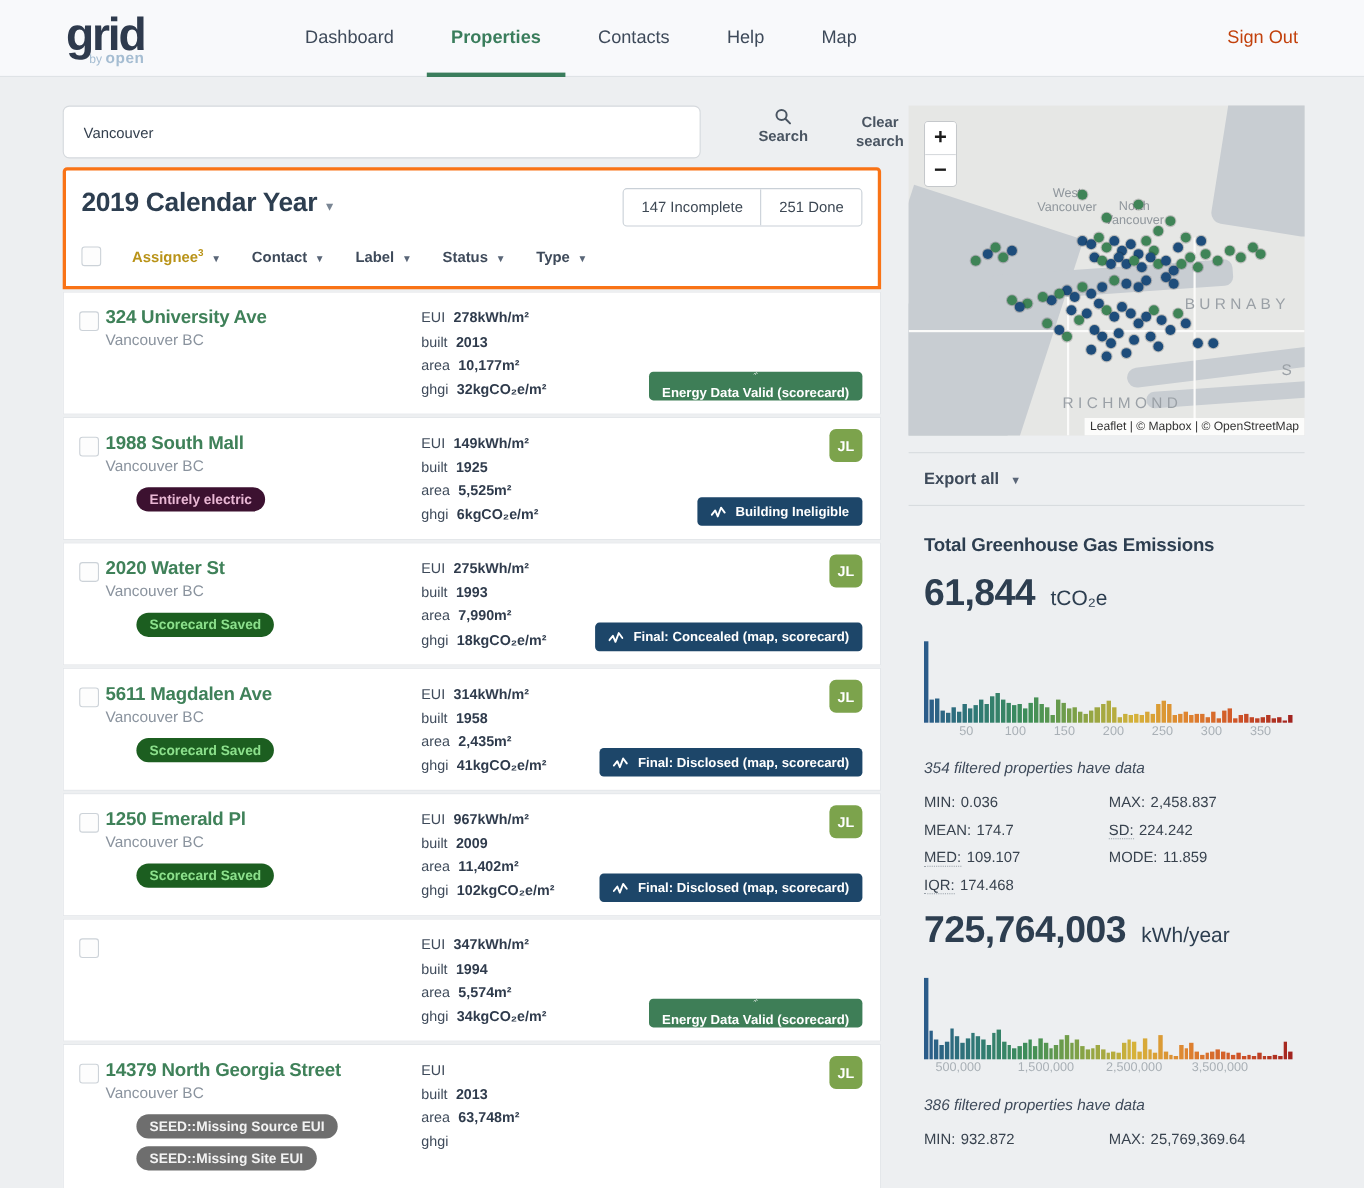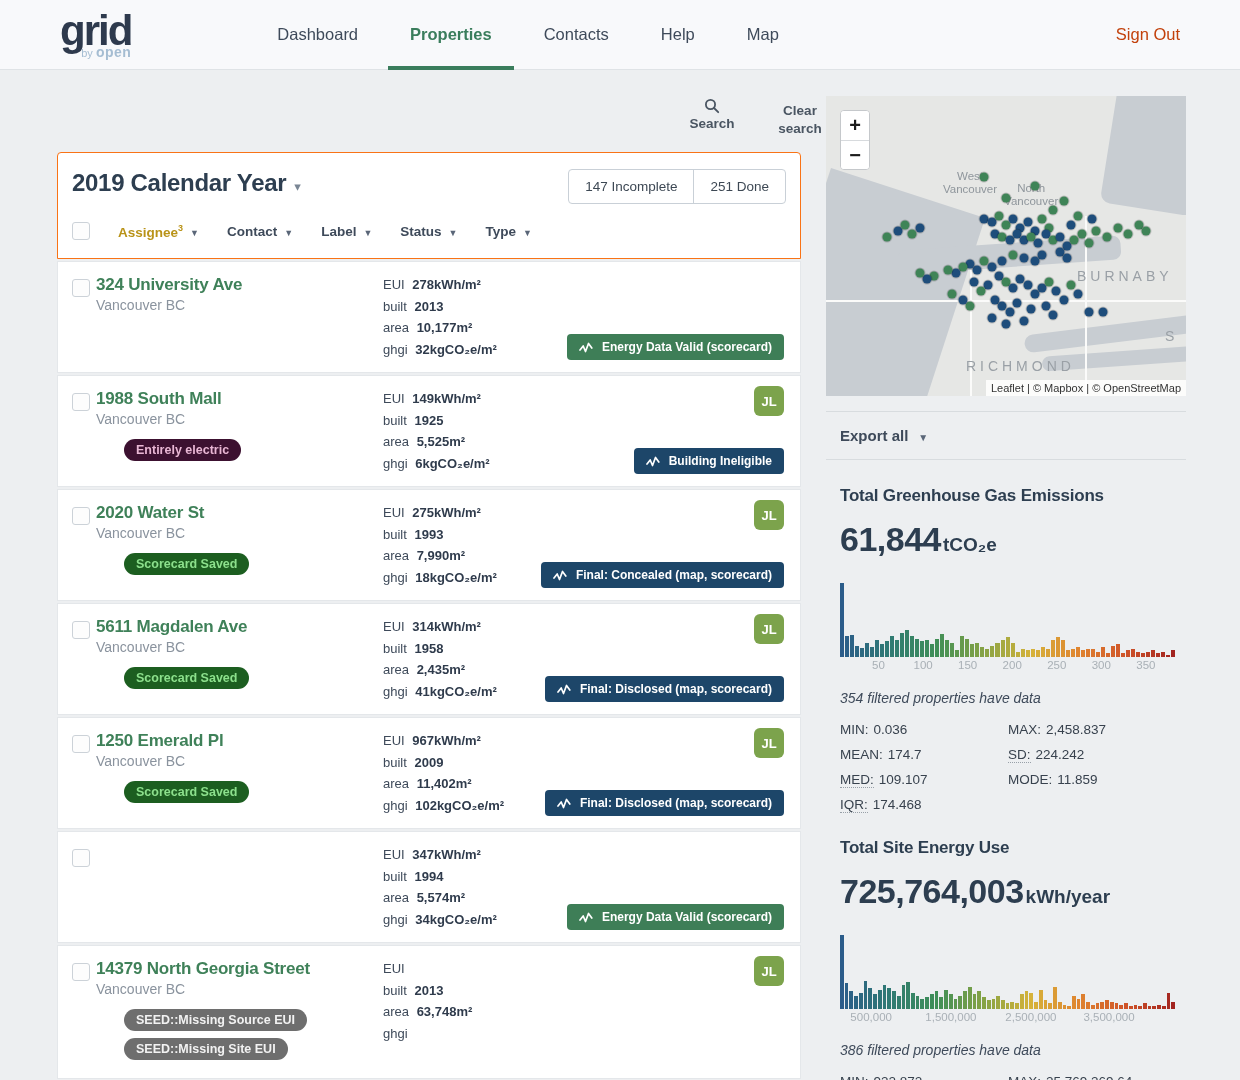--- a/index.html
+++ b/index.html
@@ -31,21 +31,21 @@
   .search-input { width:580px; height:48px; border:1px solid #d5d9dd; border-radius:6px;
     background:#fff; font-size:13.5px; color:#333f4d; padding:0 18px;
     font-family:"Liberation Sans", sans-serif; }
   .search-btn { position:absolute; left:610px; top:2px; width:90px; text-align:center;
     font-size:13.5px; font-weight:700; color:#4a5562; cursor:pointer; line-height:1.3; }
   .search-btn svg { display:block; margin:0 auto 1px; }
   .clear-btn { position:absolute; left:700px; top:6px; width:86px; text-align:center;
     font-size:13.5px; font-weight:700; color:#4a5562; cursor:pointer; line-height:1.35; }
 
   
-  .panel { background:#fff; border:1px solid #f97316; border-radius:4px 4px 0 0;
+  .panel { background:#fff; border:3px solid #f97316; border-radius:4px 4px 0 0;
     padding:16px 14px 18px 14px; position:relative; }
   .panel-title-row { display:flex; align-items:flex-start; }
   .panel-title { font-size:24px; font-weight:800; color:#2d3e50; letter-spacing:-0.3px; cursor:pointer; }
   .panel-title .caret { font-size:13px; color:#7a8694; margin-left:8px; font-weight:400; }
   .toggle-group { margin-left:auto; display:flex; border:1px solid #c9d0d7; border-radius:4px;
     overflow:hidden; background:#fff; }
   .toggle-seg { padding:9px 16px; font-size:13.5px; color:#3d4854; cursor:pointer; }
   .toggle-seg + .toggle-seg { border-left:1px solid #c9d0d7; }
   .filterrow { display:flex; align-items:center; margin-top:18px; gap:28px; }
   .checkbox { width:18px; height:18px; border:1.5px solid #ccd2d8; border-radius:3px;
@@ -68,21 +68,21 @@
     margin-top:7px; white-space:nowrap; }
   .pill-plum { background:#3c1130; color:#e9b7d4; }
   .pill-green { background:#1c5e20; color:#8ce08c; }
   .pill-gray { background:#6e6e6e; color:#f2f2f2; }
   .prop-stats { position:absolute; left:325px; top:12px; }
   .stat-row { font-size:13px; color:#3e4a5a; line-height:21.5px; }
   .stat-row b { color:#2f3b4c; margin-left:4px; }
   .badge { position:absolute; right:16px; bottom:12px; display:flex; align-items:center;
     gap:9px; height:26px; padding:0 12px; border-radius:4px; color:#fff; font-size:12px;
     font-weight:700; cursor:pointer; white-space:nowrap; }
-  .badge-green { background:#3e7e57; }
+  .badge-green { background:#3e7e57;flex-direction:column; }
   .badge-navy { background:#1d4669; }
   .avatar { position:absolute; right:16px; top:10px; width:30px; height:30px; border-radius:6px;
     background:#7ca34c; color:#fff; font-size:13px; font-weight:700; display:flex;
     align-items:center; justify-content:center; cursor:pointer; }
 
   
   .map { position:relative; width:360px; height:300px; background:#e6e7e5; overflow:hidden; cursor:grab; }
   .water { position:absolute; background:#c8cdd2; }
   .road { position:absolute; background:#fbfbfa; }
   .maplbl { position:absolute; transform:translate(-50%,-50%); color:#8f969c; text-align:center; }
@@ -100,21 +100,21 @@
 
   
   .exportrow { border-top:1px solid #d8dcdf; border-bottom:1px solid #d8dcdf;
     margin-top:15px; padding:15px 14px; font-size:15px; font-weight:700; color:#3e4a5a;
     cursor:pointer; }
   .exportrow .fcaret { color:#5a6678; font-size:10px; margin-left:10px; }
   .chart-block { padding:0 14px; }
   .chart-title { font-size:17px; font-weight:800; color:#2d3e50; margin-top:26px; letter-spacing:-0.2px; }
   .big-number { margin-top:14px; color:#2d3e50; }
   .big-val { font-size:34px; font-weight:800; letter-spacing:-0.5px; }
-  .big-unit { font-size:19px; font-weight:700; margin-left:2px; }
+  .big-unit { font-size:19px; font-weight:400; margin-left:14px; }
   .hist { position:relative; width:335px; margin-top:24px; }
   .hist .bars { display:flex; align-items:flex-end; gap:1px; height:74px; }
   .hist .bars .bar { flex:1 1 0; }
   .hist .axis { position:relative; height:15px; }
   .hist .axis span { position:absolute; transform:translateX(-50%); font-size:11.5px;
     color:#a9b0b6; top:2px; white-space:nowrap; }
   .hist-note { font-style:italic; font-size:14px; color:#3e4a5a; margin-top:18px; }
   .stats-grid { display:grid; grid-template-columns:168px 1fr; row-gap:10px; margin-top:16px;
     font-size:13.5px; color:#38424e; }
   .stats-grid .stat-cell { white-space:nowrap; }
@@ -137,20 +137,21 @@
     <div class="navitem">Help</div>
     <div class="navitem">Map</div>
   </div>
   <div class="signout">Sign Out</div>
 </div>
 
 <div class="content">
 
   <div class="leftcol">
     <div class="searchrow">
+      <input class="search-input" type="text" value="Vancouver" style="">
       <div class="search-btn">
         <svg width="16" height="16" viewBox="0 0 16 16">
           <circle cx="6.5" cy="6.5" r="4.6" fill="none" stroke="#4a5562" stroke-width="1.8"></circle>
           <line x1="10" y1="10" x2="14.2" y2="14.2" stroke="#4a5562" stroke-width="1.8" stroke-linecap="round"></line>
         </svg>
         <span>Search</span>
       </div>
       <div class="clear-btn">
         <div>Clear</div>
         <div>search</div>
@@ -536,21 +537,20 @@
           <div class="stat-cell"><span class="slabel">MAX:</span><span class="sval">2,458.837</span></div>
           <div class="stat-cell"><span class="slabel">MEAN:</span><span class="sval">174.7</span></div>
           <div class="stat-cell"><span class="slabel abbr">SD:</span><span class="sval">224.242</span></div>
           <div class="stat-cell"><span class="slabel abbr">MED:</span><span class="sval">109.107</span></div>
           <div class="stat-cell"><span class="slabel">MODE:</span><span class="sval">11.859</span></div>
           <div class="stat-cell"><span class="slabel abbr">IQR:</span><span class="sval">174.468</span></div>
         </div>
     </div>
 
     <div class="chart-block">
-      <div class="chart-title">Total Site Energy Use</div>
       <div class="big-number">
         <span class="big-val">725,764,003</span><span class="big-unit">kWh/year</span>
       </div>
       <div class="hist" id="hist1">
         <div class="bars">
             <div class="bar" style="height: 100%; background: rgb(43, 92, 138);"></div>
             <div class="bar" style="height: 35%; background: rgb(43, 95, 136);"></div>
             <div class="bar" style="height: 25%; background: rgb(44, 98, 134);"></div>
             <div class="bar" style="height: 18%; background: rgb(44, 101, 131);"></div>
             <div class="bar" style="height: 22%; background: rgb(45, 104, 129);"></div>

